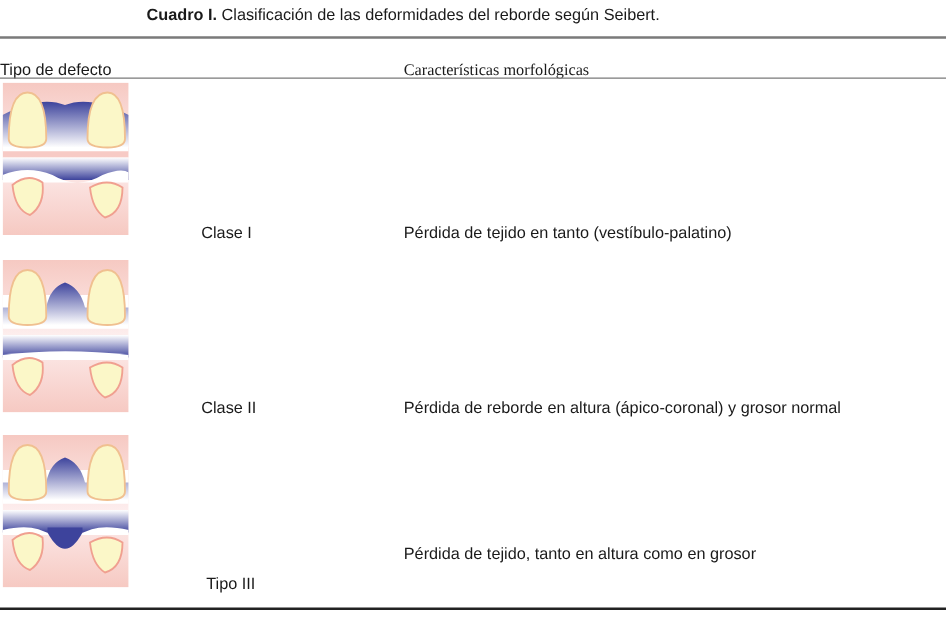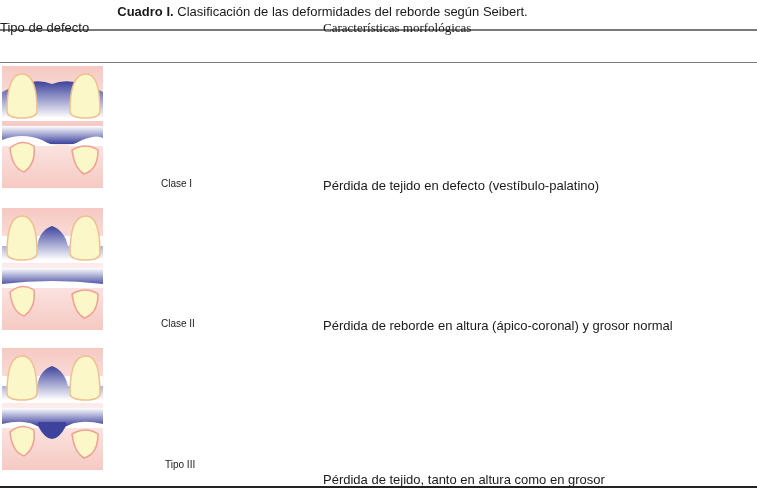--- a/index.html
+++ b/index.html
@@ -5,25 +5,25 @@
     html, body { margin:0; padding:0; background:#ffffff; }
     body { width:757px; height:502px; position:relative; overflow:hidden;
            font-family:"Liberation Sans", sans-serif; color:#1a1a1a; }
     .caption { position:absolute; top:4px; left:0; width:645px; text-align:center;
                font-size:13px; }
     .caption b { font-weight:bold; }
     .rule { position:absolute; left:0; width:757px; }
     .rule-top { top:29px; height:2px; background:#7a7a7a; }
     .rule-head { top:62px; height:1px; background:#7a7a7a; }
     .rule-bottom { top:486px; height:2px; background:#222222; }
-    .hdr { position:absolute; top:20px; font-size:13px; }
+    .hdr { position:absolute; top:48px; font-size:13px; }
     .hdr-type { left:0; }
     .hdr-morph { left:323px;font-family:Liberation Serif, serif; }
     .img { position:absolute; left:2px; width:101px; height:122px; overflow:hidden; }
-    .cls { position:absolute; font-size:10px; }
+    .cls { position:absolute; font-size:13px; }
     .desc { position:absolute; left:323px; font-size:13px; }
     svg { display:block; }
   </style>
 </head>
 <body>
 
 <div class="caption">
   <b>Cuadro I.</b><span> Clasificación de las deformidades del reborde según Seibert.</span>
 </div>
 
@@ -55,21 +55,21 @@
     <path d="M0 26 Q30 10 50 18 Q70 10 101 26 L101 52 L0 52Z" fill="url(#b1)"></path>
     <path d="M5 45 Q5 8 20 8 Q35 8 35 45 Q35 52 20 52 Q5 52 5 45Z" fill="#fbf7c8" stroke="#f0c090" stroke-width="1.5"></path>
     <path d="M68 45 Q68 8 84 8 Q98 8 98 45 Q98 52 84 52 Q68 52 68 45Z" fill="#fbf7c8" stroke="#f0c090" stroke-width="1.5"></path>
     <rect x="0" y="60" width="101" height="18" fill="url(#b1b)"></rect>
     <path d="M0 74 Q20 66 40 74 Q60 86 80 74 Q95 68 101 72 L101 80 L0 80Z" fill="#ffffff"></path>
     <path d="M8 82 Q20 72 32 80 Q34 98 22 106 Q10 102 8 82Z" fill="#fbf7c8" stroke="#f0a090" stroke-width="1.5"></path>
     <path d="M70 84 Q84 76 96 84 Q96 104 82 108 Q72 102 70 84Z" fill="#fbf7c8" stroke="#f0a090" stroke-width="1.5"></path>
   </svg>
 </div>
 <div class="cls" style="left:161px; top:178px;">Clase I</div>
-<div class="desc" style="top:178px;">Pérdida de tejido en defecto (vestíbulo-palatino)</div>
+<div class="desc" style="top:178px;">Pérdida de tejido en tanto (vestíbulo-palatino)</div>
 
 <div class="img" style="top:208px;">
   <svg width="101" height="122" viewBox="0 0 101 122">
     <defs>
       <linearGradient id="g2" x1="0" y1="0" x2="0" y2="1">
         <stop offset="0" stop-color="#f6c9c2"></stop>
           <stop offset="0.5" stop-color="#fdeeee"></stop>
           <stop offset="1" stop-color="#f6c9c2"></stop>
       </linearGradient>
       <linearGradient id="b2" x1="0" y1="0" x2="0" y2="1">
@@ -118,15 +118,15 @@
     <path d="M5 45 Q5 8 20 8 Q35 8 35 45 Q35 52 20 52 Q5 52 5 45Z" fill="#fbf7c8" stroke="#f0c090" stroke-width="1.5"></path>
     <path d="M68 45 Q68 8 84 8 Q98 8 98 45 Q98 52 84 52 Q68 52 68 45Z" fill="#fbf7c8" stroke="#f0c090" stroke-width="1.5"></path>
     <rect x="0" y="60" width="101" height="18" fill="url(#b3b)"></rect>
     <path d="M0 76 Q25 70 38 80 Q50 100 62 80 Q75 70 101 76 L101 80 L0 80Z" fill="#ffffff"></path>
     <path d="M36 78 Q50 104 64 78 L64 74 L36 74Z" fill="#3d439c"></path>
     <path d="M8 84 Q20 74 32 82 Q34 100 22 108 Q10 104 8 84Z" fill="#fbf7c8" stroke="#f0a090" stroke-width="1.5"></path>
     <path d="M70 86 Q84 78 96 86 Q96 106 82 110 Q72 104 70 86Z" fill="#fbf7c8" stroke="#f0a090" stroke-width="1.5"></path>
   </svg>
 </div>
 <div class="cls" style="left:165px; top:459px;">Tipo III</div>
-<div class="desc" style="top:472px;">Pérdida de tejido, tanto en altura como en grosor</div>
+<div class="desc" style="top:435px;">Pérdida de tejido, tanto en altura como en grosor</div>
 
 <div class="rule rule-bottom"></div>
 
 </body></html>

